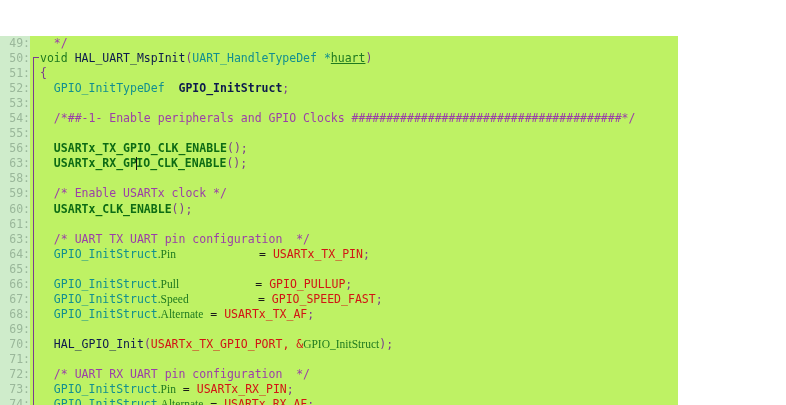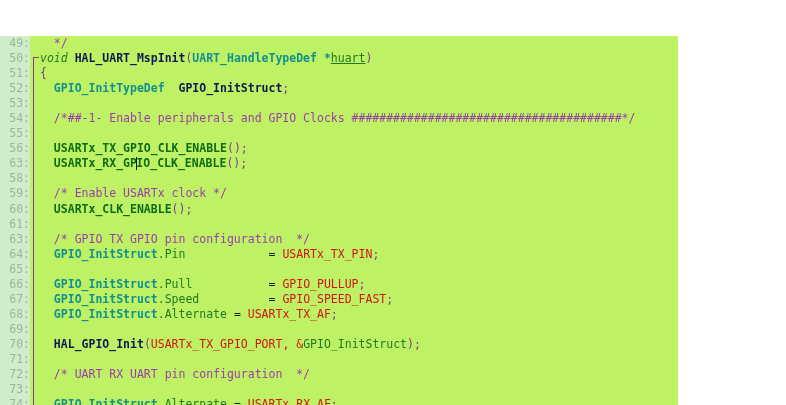--- a/index.html
+++ b/index.html
@@ -69,25 +69,25 @@
   .foldmid {
     position: absolute;
     left: 3px;
     top: 0;
     height: 15.05px;
     width: 1px;
     background: #7a3d8f;
   }
 
   
-  .kw       { color: #1f7a1f; font-style: italic; }
-  .fn       { color: #0d1a4d; font-weight: bold; }
-  .type     { color: #128f8f; font-weight: bold; }
+  .kw       { color: #1f7a1f; }
+  .fn       { color: #0d1a4d; font-weight: normal; }
+  .type     { color: #128f8f; }
   .var      { color: #0d1a4d; font-weight: bold; }
-  .member   { color: #1f7a1f; }
+  .member   { color: #1f7a1f; font-family: Liberation Serif, serif; }
   .macro    { color: #0d6b14; font-weight: bold; text-align: right; }
   .const    { color: #d21414; }
   .cmt      { color: #9b3fa8; }
   .punc     { color: #7a3d8f; }
   .plain    { color: #1a1a1a; }
   .amp      { color: #d21414; }
   .param    { color: #1f7a1f; }
   .underl   { text-decoration: underline; }
 
   .caret {
@@ -181,21 +181,21 @@
     <div class="row">
       <div class="gutter"><span>61</span><span class="colon">:</span></div>
       <div class="foldcol"><span class="foldmid"></span></div>
       <div class="code"></div>
     </div>
 
 
     <div class="row">
       <div class="gutter"><span>63</span><span class="colon">:</span></div>
       <div class="foldcol"><span class="foldmid"></span></div>
-      <div class="code"><span class="plain">  </span><span class="cmt">/* GPIO TX GPIO pin configuration  */</span></div>
+      <div class="code"><span class="plain">  </span><span class="cmt">/* UART TX UART pin configuration  */</span></div>
     </div>
 
     <div class="row">
       <div class="gutter"><span>64</span><span class="colon">:</span></div>
       <div class="foldcol"><span class="foldmid"></span></div>
       <div class="code"><span class="plain">  </span><span class="type">GPIO_InitStruct</span><span class="member">.Pin</span><span class="plain">            </span><span class="plain">= </span><span class="const">USARTx_TX_PIN</span><span class="punc">;</span></div>
     </div>
 
     <div class="row">
       <div class="gutter"><span>65</span><span class="colon">:</span></div>
@@ -240,20 +240,21 @@
 
     <div class="row">
       <div class="gutter"><span>72</span><span class="colon">:</span></div>
       <div class="foldcol"><span class="foldmid"></span></div>
       <div class="code"><span class="plain">  </span><span class="cmt">/* UART RX UART pin configuration  */</span></div>
     </div>
 
     <div class="row">
       <div class="gutter"><span>73</span><span class="colon">:</span></div>
       <div class="foldcol"><span class="foldmid"></span></div>
+      <div class="code"><span class="plain">  </span><span class="type">GPIO_InitStruct</span><span class="member">.Pin</span><span class="plain"> = </span><span class="const">USARTx_RX_PIN</span><span class="punc">;</span></div>
     </div>
 
     <div class="row">
       <div class="gutter"><span>74</span><span class="colon">:</span></div>
       <div class="foldcol"><span class="foldmid"></span></div>
       <div class="code"><span class="plain">  </span><span class="type">GPIO_InitStruct</span><span class="member">.Alternate</span><span class="plain"> = </span><span class="const">USARTx_RX_AF</span><span class="punc">;</span></div>
     </div>
 
 
   </div>

